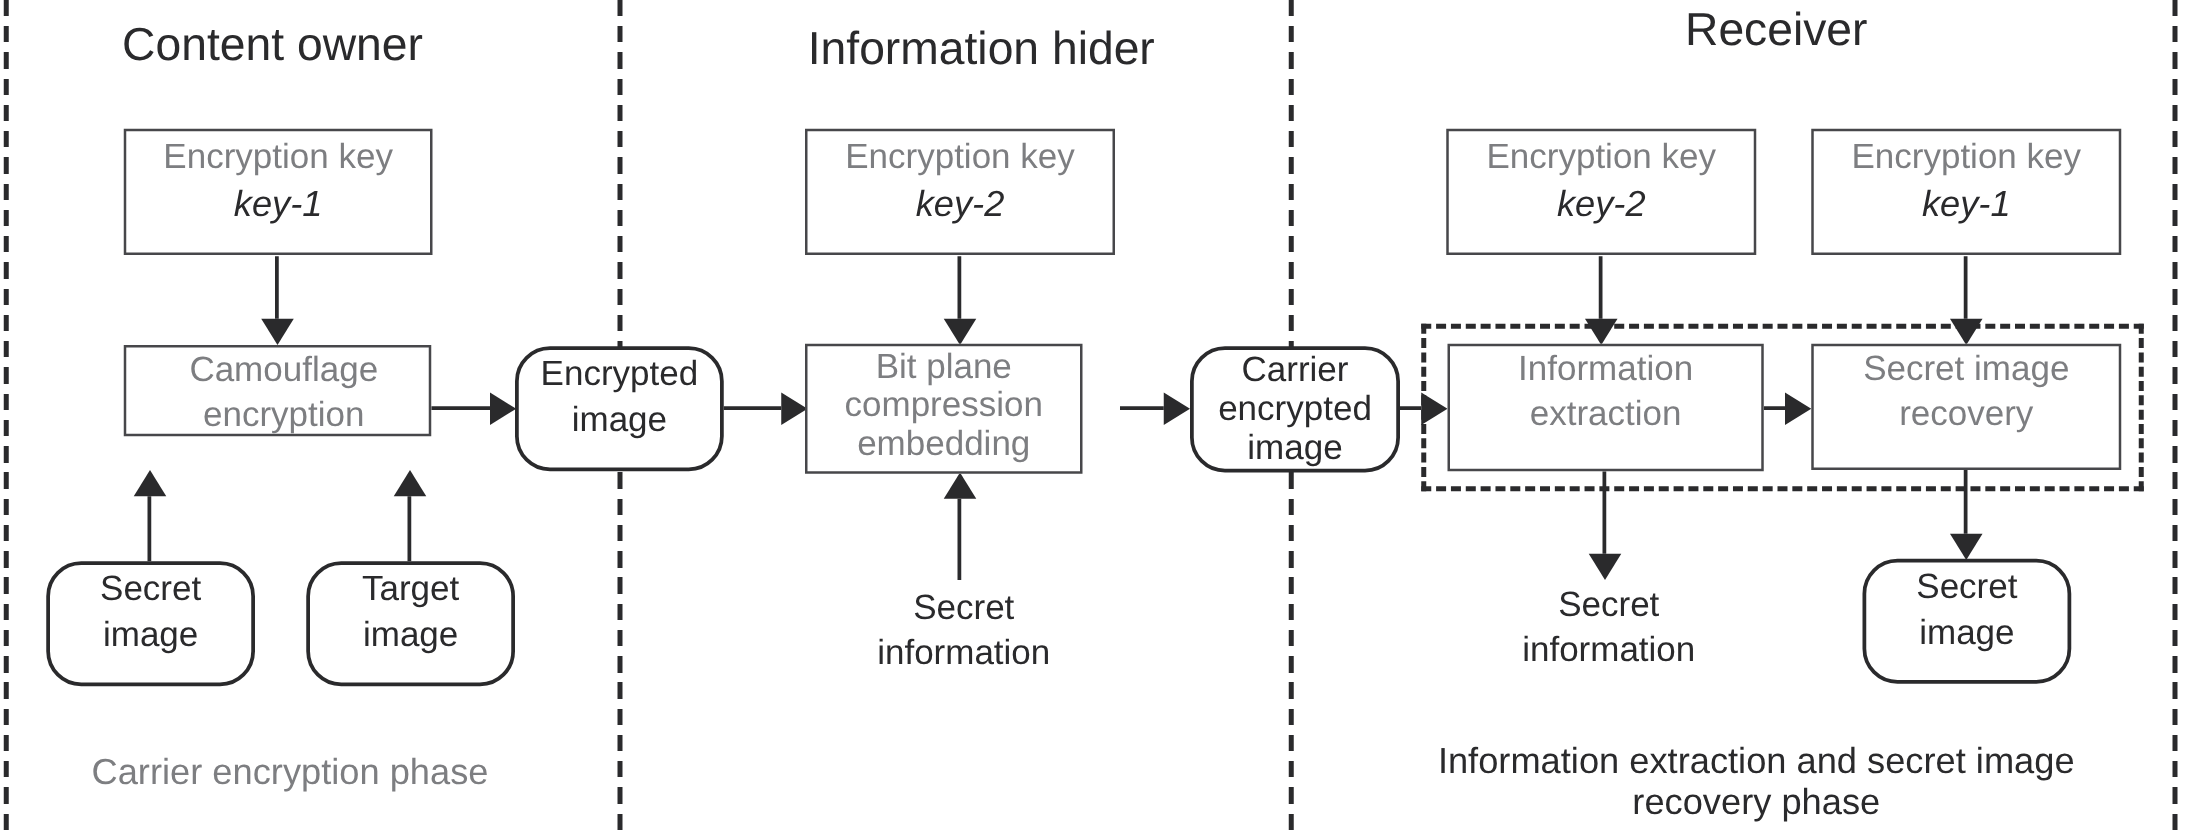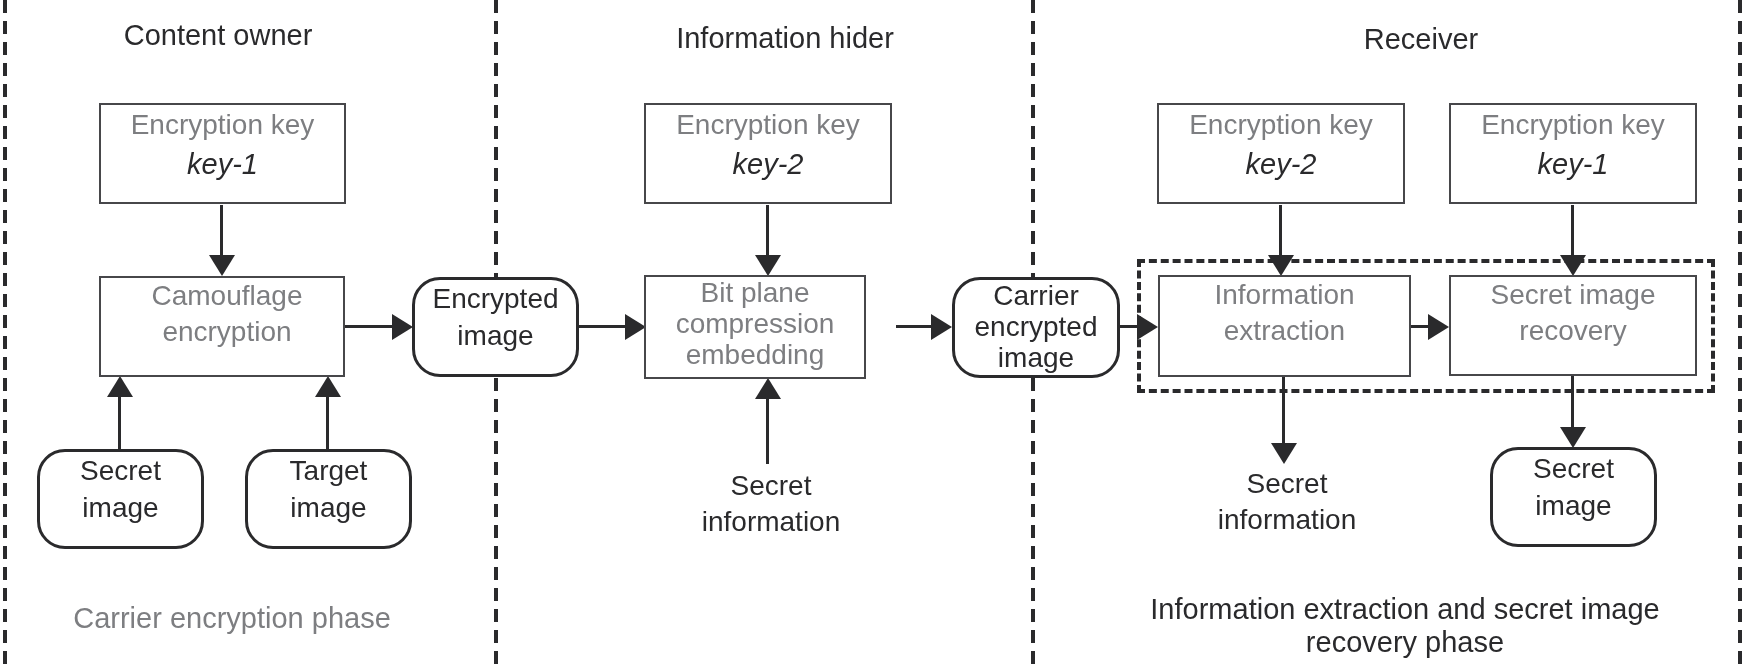--- a/index.html
+++ b/index.html
@@ -17,21 +17,21 @@
     overflow:hidden;
   }
   .pre{white-space:pre-line;}
   
   .vdash{
     position:absolute;top:0;height:668px;width:4px;z-index:1;
     background:repeating-linear-gradient(to bottom,var(--dark) 0 13px,transparent 13px 21px);
   }
   
   .title{
-    position:absolute;font-size:29px;line-height:33px;text-align:center;z-index:2;
+    position:absolute;font-size:37px;line-height:33px;text-align:center;z-index:2;
   }
   .phase{
     position:absolute;font-size:29px;line-height:33px;text-align:center;z-index:2;
   }
   .phase.gray{color:var(--gray);}
   
   .box{
     position:absolute;display:flex;flex-direction:column;align-items:center;
     background:#fff;text-align:center;font-size:28px;box-sizing:border-box;
   }
@@ -71,42 +71,42 @@
 
 <div class="canvas">
 
   <div class="vdash" style="left:3px;"></div>
   <div class="vdash" style="left:494px;"></div>
   <div class="vdash" style="left:1031px;"></div>
   <div class="vdash" style="left:1738px;"></div>
 
   <div class="title" style="left:68px;top:19px;width:300px;">Content owner</div>
   <div class="title" style="left:635px;top:22px;width:300px;">Information hider</div>
-  <div class="title" style="left:1271px;top:23px;width:300px;">Receiver</div>
+  <div class="title" style="left:1271px;top:7px;width:300px;">Receiver</div>
 
   <div class="box rect" style="left:99px;top:103px;width:247px;height:101px;">
     <span class="keyline">Encryption key</span>
     <span class="keyname">key-1</span>
   </div>
   <div class="box rect" style="left:644px;top:103px;width:248px;height:101px;">
     <span class="keyline">Encryption key</span>
     <span class="keyname">key-2</span>
   </div>
   <div class="box rect" style="left:1157px;top:103px;width:248px;height:101px;">
     <span class="keyline">Encryption key</span>
     <span class="keyname">key-2</span>
   </div>
   <div class="box rect" style="left:1449px;top:103px;width:248px;height:101px;">
     <span class="keyline">Encryption key</span>
     <span class="keyname">key-1</span>
   </div>
 
   <div class="dashed-group" style="left:1137px;top:259px;width:578px;height:134px;"></div>
 
-  <div class="box rect" style="left:99px;top:276px;width:246px;height:101px;padding-left:10px;">
+  <div class="box rect" style="left:99px;top:276px;width:246px;height:73px;padding-left:10px;">
     <span class="pre gray-label">Camouflage
 encryption</span>
   </div>
   <div class="box round" style="left:412px;top:277px;width:167px;height:100px;">
     <span class="pre dark-label">Encrypted
 image</span>
   </div>
   <div class="box rect" style="left:644px;top:275px;width:222px;height:104px;">
     <span class="pre gray-label tight">Bit plane
 compression

